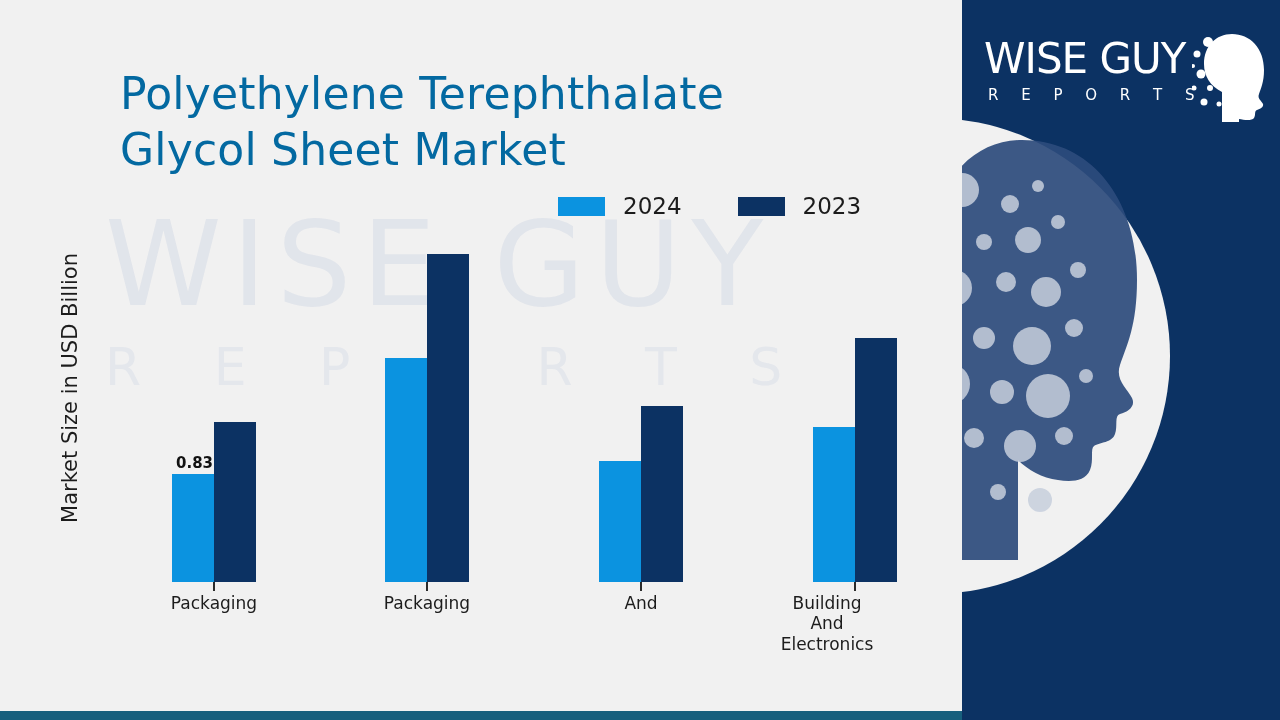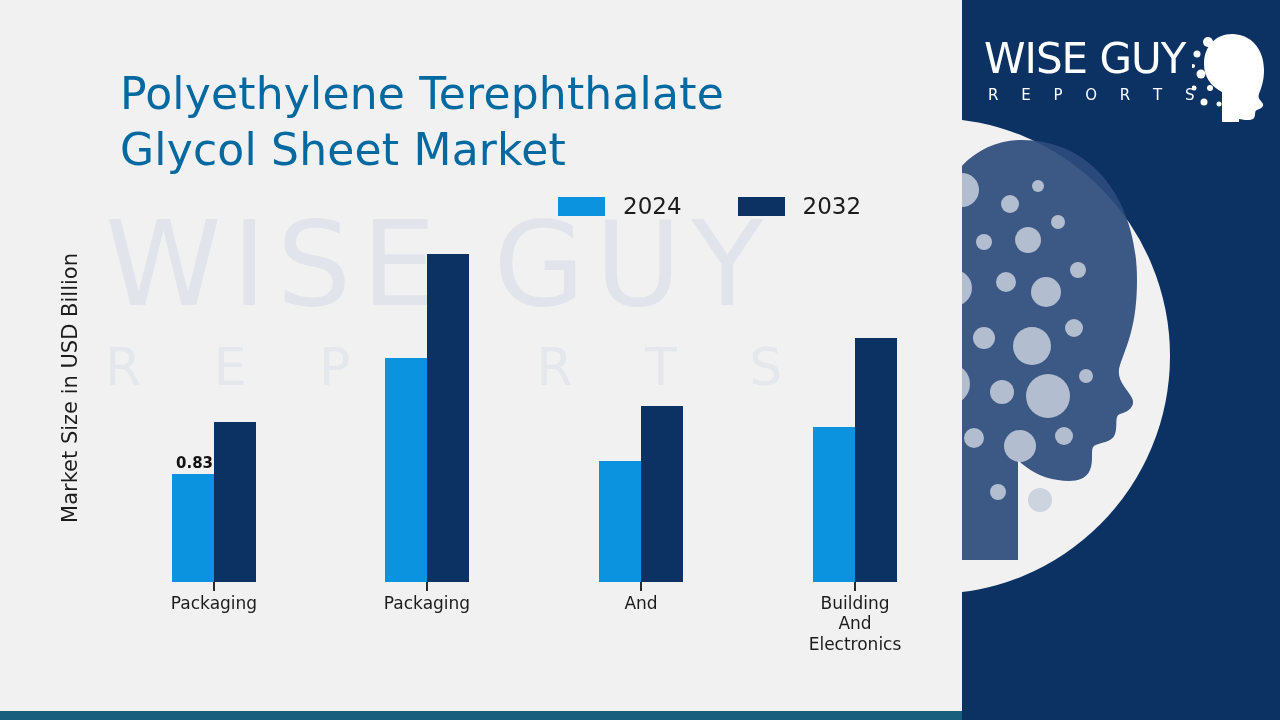--- a/index.html
+++ b/index.html
@@ -82,21 +82,21 @@
       <span>Market Size in USD Billion</span>
     </div>
 
     <div id="legend">
       <div class="legend-item">
         <span class="legend-swatch" style="background:#0b93e0"></span>
         <span class="legend-label">2024</span>
       </div>
       <div class="legend-item">
         <span class="legend-swatch" style="background:#0c3263"></span>
-        <span class="legend-label">2032</span>
+        <span class="legend-label">2023</span>
       </div>
     </div>
 
     <div id="plot">
         <div class="bar" title="2024 Packaging: 0.83" style="left: 172px; width: 42px; height: 108px; background: rgb(11, 147, 224);"></div>
         <div class="bar-label" style="left: 160px; top: 454px;">0.83</div>
         <div class="bar" title="2032 Packaging: 1.23" style="left: 214px; width: 42px; height: 160px; background: rgb(12, 50, 99);"></div>
         <div class="tick" style="left: 213px;"></div>
         <div class="cat-label" style="left: 114px; width: 200px; top: 593px;">
           <div>Packaging</div>
@@ -109,21 +109,21 @@
         </div>
         <div class="bar" title="2024 Electrical And Electronics: 0.93" style="left: 599px; width: 42px; height: 121px; background: rgb(11, 147, 224);"></div>
         <div class="bar" title="2032 Electrical And Electronics: 1.35" style="left: 641px; width: 42px; height: 176px; background: rgb(12, 50, 99);"></div>
         <div class="tick" style="left: 640px;"></div>
         <div class="cat-label" style="left: 541px; width: 200px; top: 593px;">
           <div>And</div>
         </div>
         <div class="bar" title="2024 Building And Construction: 1.19" style="left: 813px; width: 42px; height: 155px; background: rgb(11, 147, 224);"></div>
         <div class="bar" title="2032 Building And Construction: 1.88" style="left: 855px; width: 42px; height: 244px; background: rgb(12, 50, 99);"></div>
         <div class="tick" style="left: 854px;"></div>
-        <div class="cat-label" style="left: 755px; width: 200px; top: 593px; text-align: center;">
+        <div class="cat-label" style="left: 727px; width: 200px; top: 593px; text-align: center;">
           <div>Building</div>
           <div>And</div>
           <div>Electronics</div>
         </div>
       </div>
 
     <div id="bottom-strip"></div>
   </div>
 
   <div id="right-panel">

